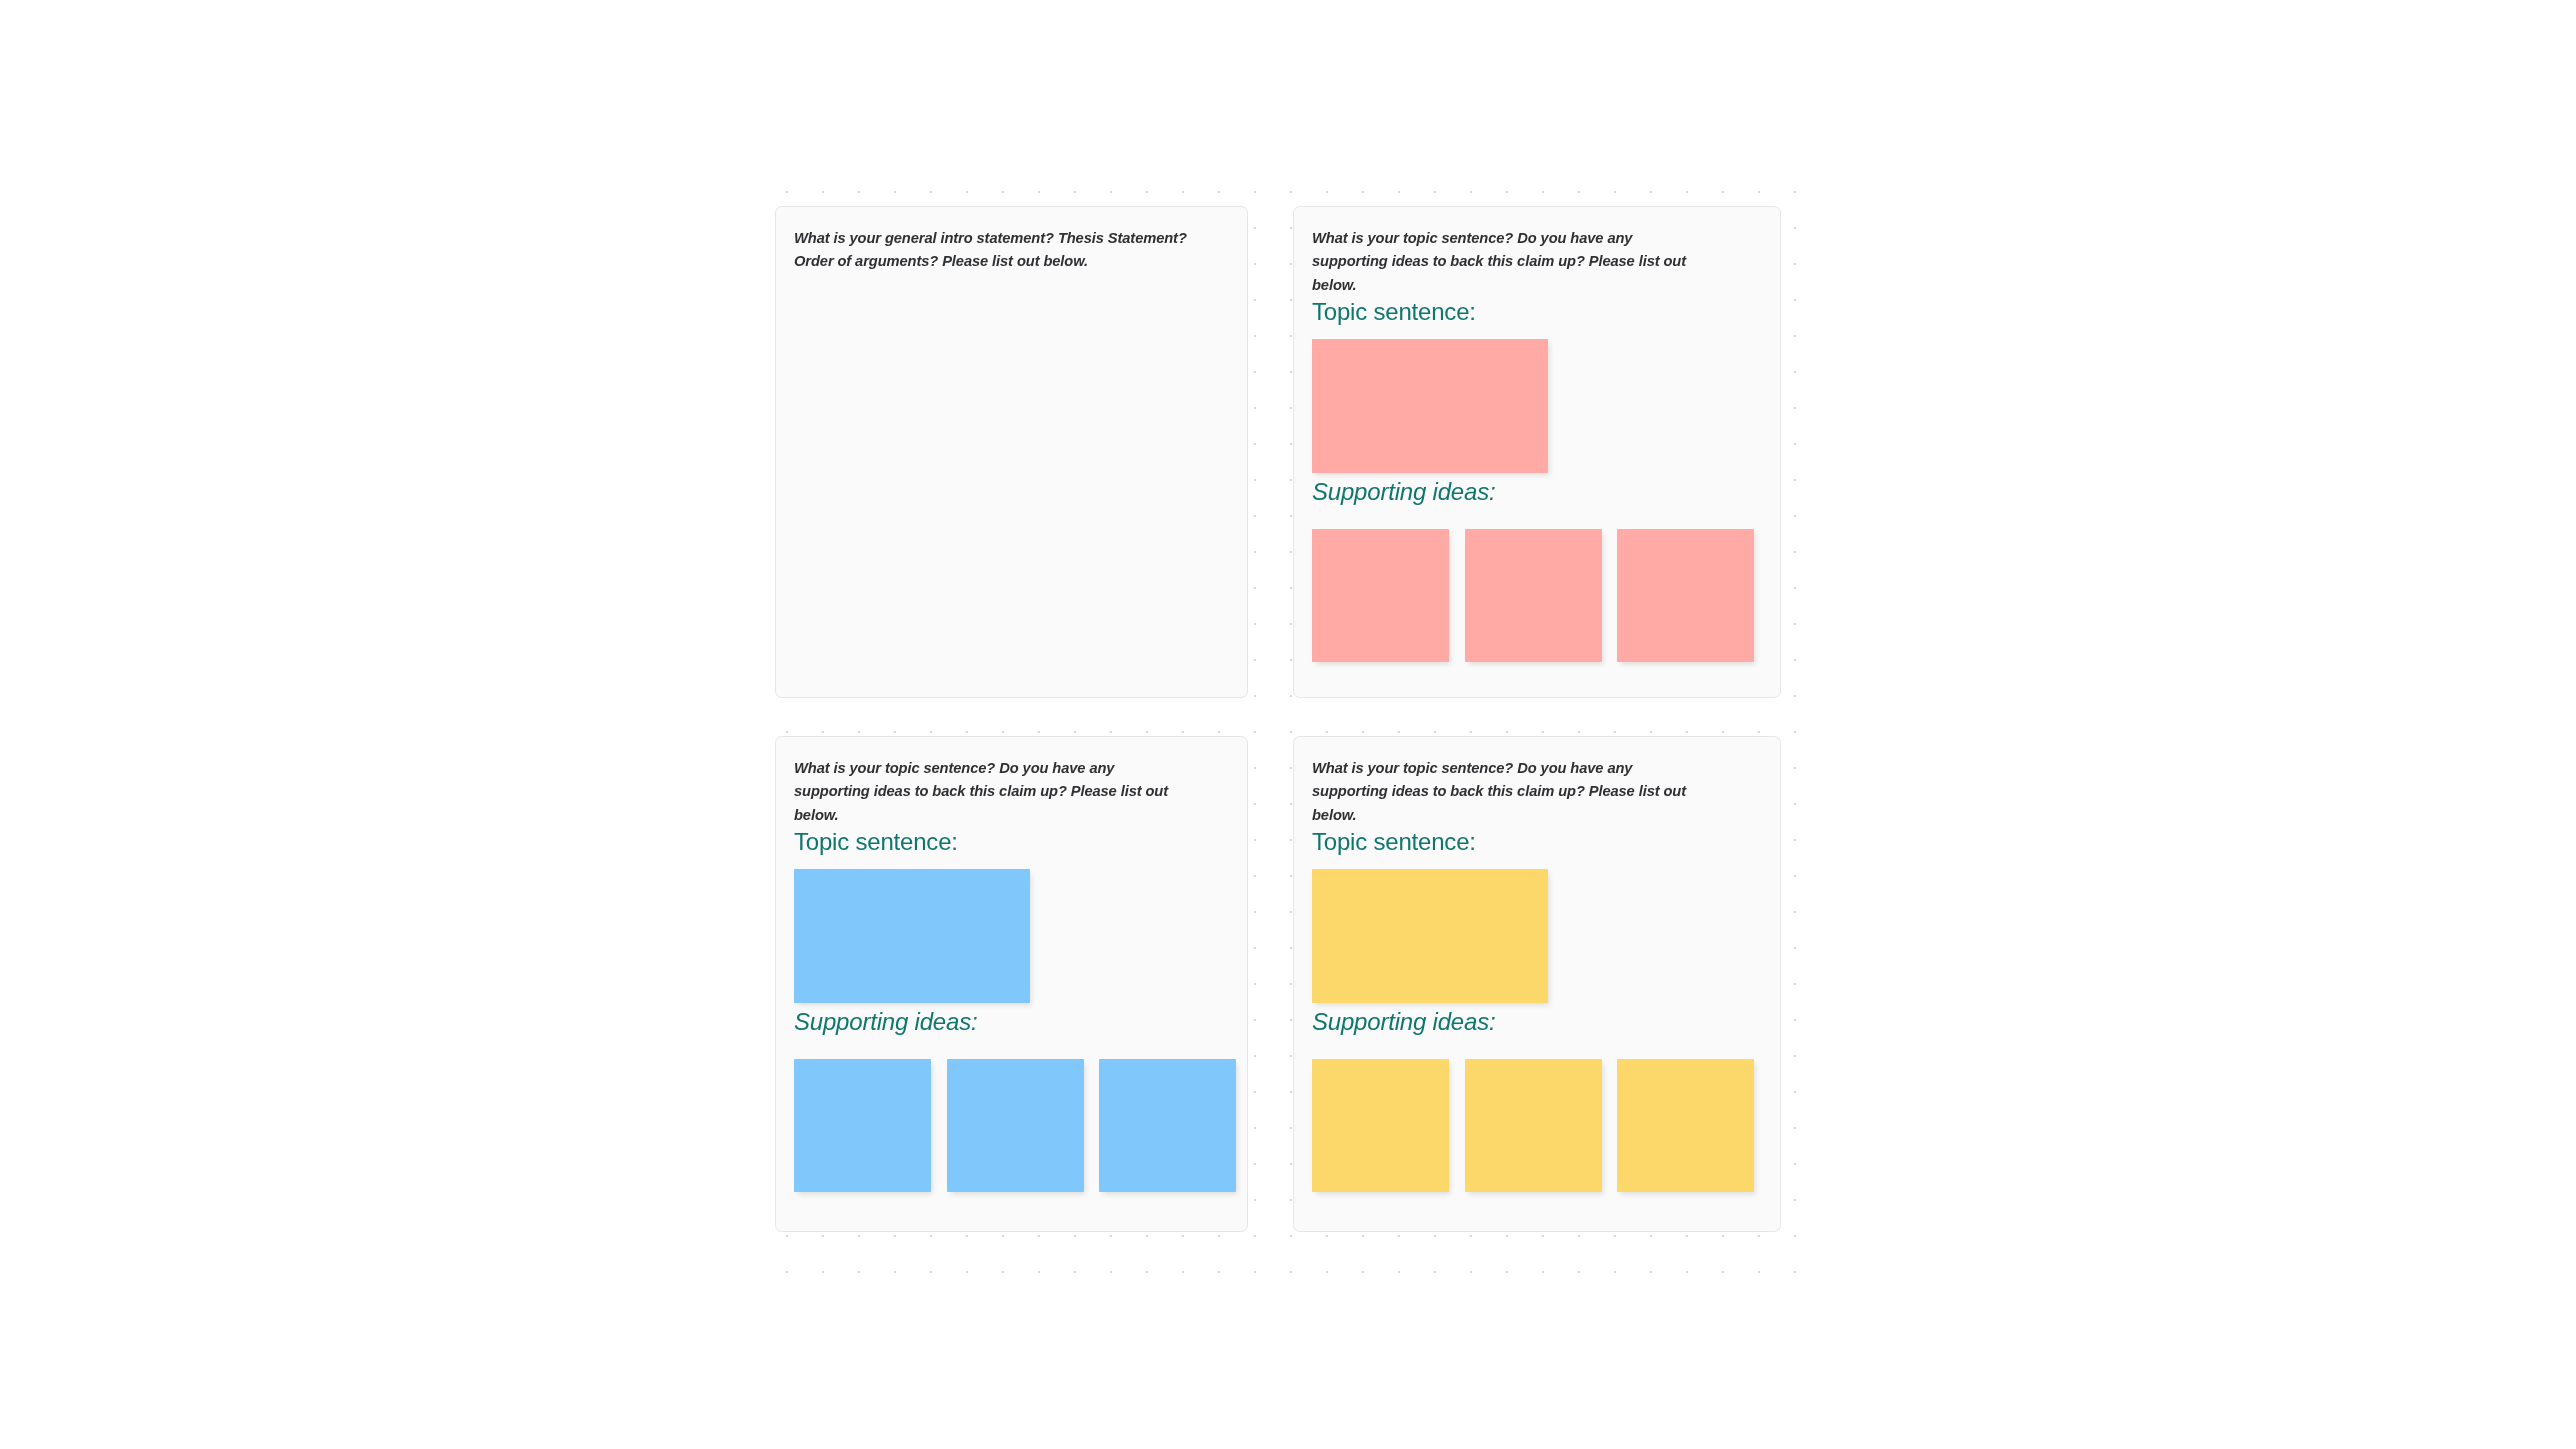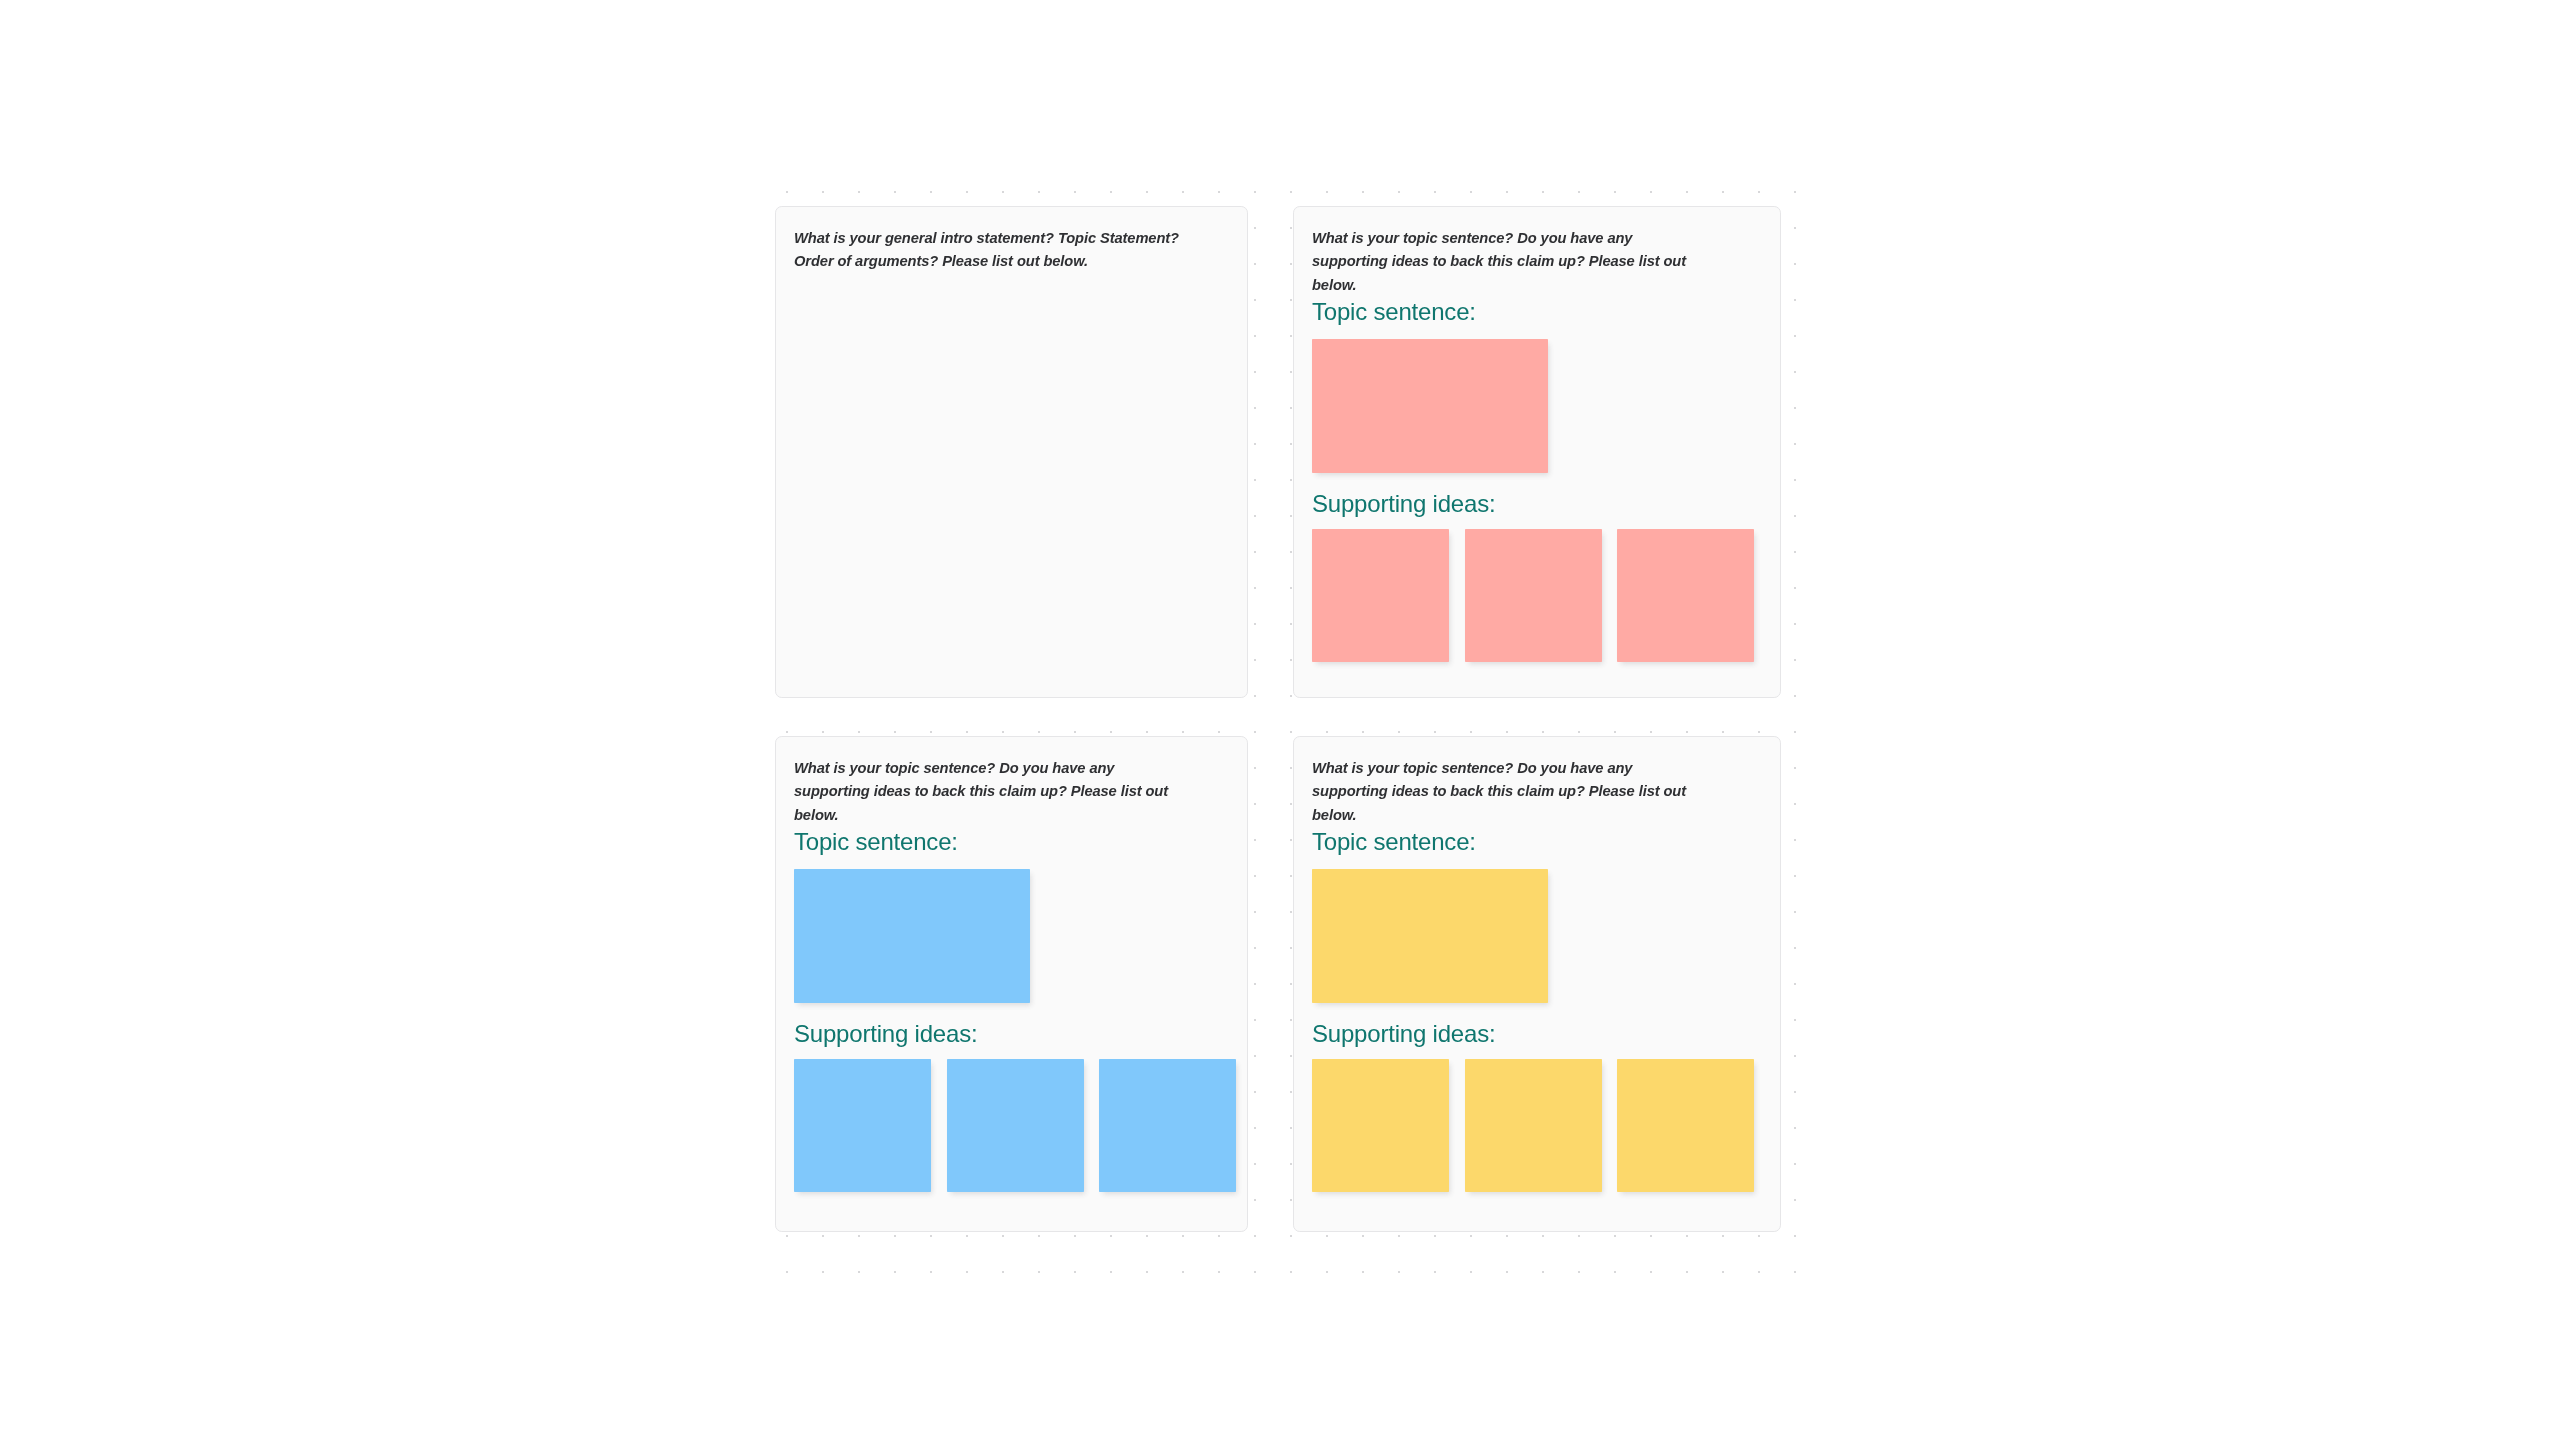--- a/index.html
+++ b/index.html
@@ -71,21 +71,21 @@
     font-size: 24px;
     font-weight: 400;
     color: #0f766e;
     letter-spacing: -0.2px;
     margin: 0;
     line-height: 1.1;
   }
 
   
   .h-topic     { position: absolute; left: 0; top: 72px; }
-  .h-support   { position: absolute; left: 0; top: 264px; }
+  .h-support   { position: absolute; left: 0; top: 252px; font-style: italic; }
 
   
   .sticky {
     position: absolute;
     box-shadow: 2.3px 3.8px 5.3px -1.5px rgba(60,60,70,0.16);
     border-radius: 0.8px;
   }
   .sticky-large {
     top: 112px;
     left: 0;
@@ -108,21 +108,21 @@
 </style>
 </head>
 <body style="background: rgb(255, 255, 255);">
 
 <div id="canvas-grid"></div>
 
 <div id="board">
 
   <div class="panel" id="panel-0" style="left: 775px; top: 206px; width: 473px; height: 492px; background: rgb(250, 250, 250); border-color: rgb(230, 230, 232);">
     <div class="panel-inner">
-      <p class="prompt">What is your general intro statement? Topic Statement? Order of arguments? Please list out below.</p>
+      <p class="prompt">What is your general intro statement? Thesis Statement? Order of arguments? Please list out below.</p>
     </div>
   </div>
 
   <div class="panel" id="panel-1" style="left: 1293px; top: 206px; width: 488px; height: 492px; background: rgb(250, 250, 250); border-color: rgb(230, 230, 232);">
     <div class="panel-inner">
       <p class="prompt">What is your topic sentence? Do you have any supporting ideas to back this claim up? Please list out below.</p>
 
       <h2 class="section-heading h-topic">Topic sentence:</h2>
 
       <div class="sticky sticky-large" style="background: rgb(255, 170, 164);"></div>

